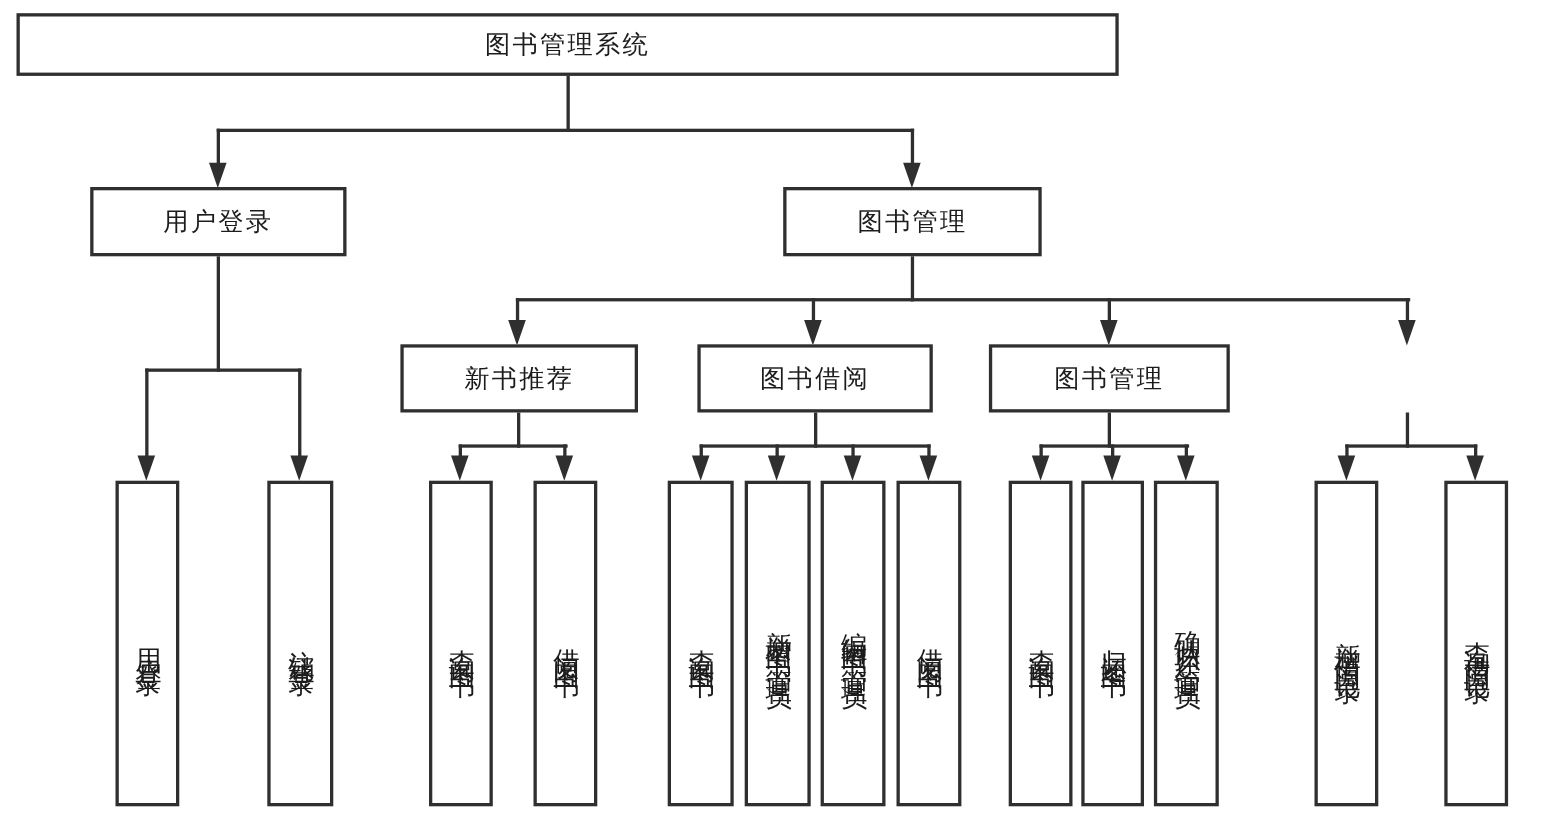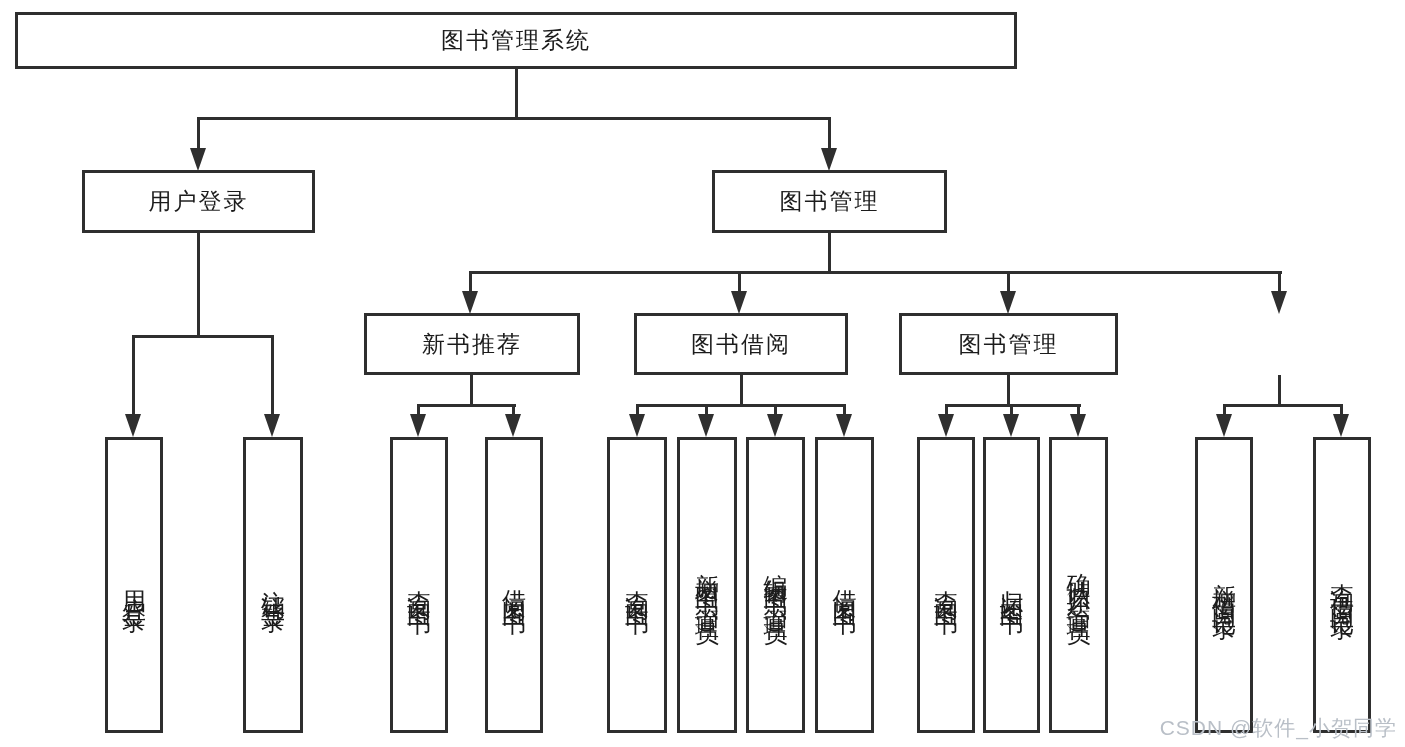--- a/index.html
+++ b/index.html
@@ -185,15 +185,14 @@
   <div class="arrow" style="left:1216px; top:414px;"></div>
   <div class="ln" style="left:1340px; top:404px; width:3px; height:12px;"></div>
   <div class="arrow" style="left:1333px; top:414px;"></div>
   <div class="vcol" style="left:1195px; width:58px;">
     <span class="vtext">新增借阅记录</span>
   </div>
   <div class="vcol" style="left:1313px; width:58px;">
     <span class="vtext">查询借阅记录</span>
   </div>
 
-  <div class="watermark">CSDN @软件_小贺同学</div>
 
 </div>
 
 </body></html>

